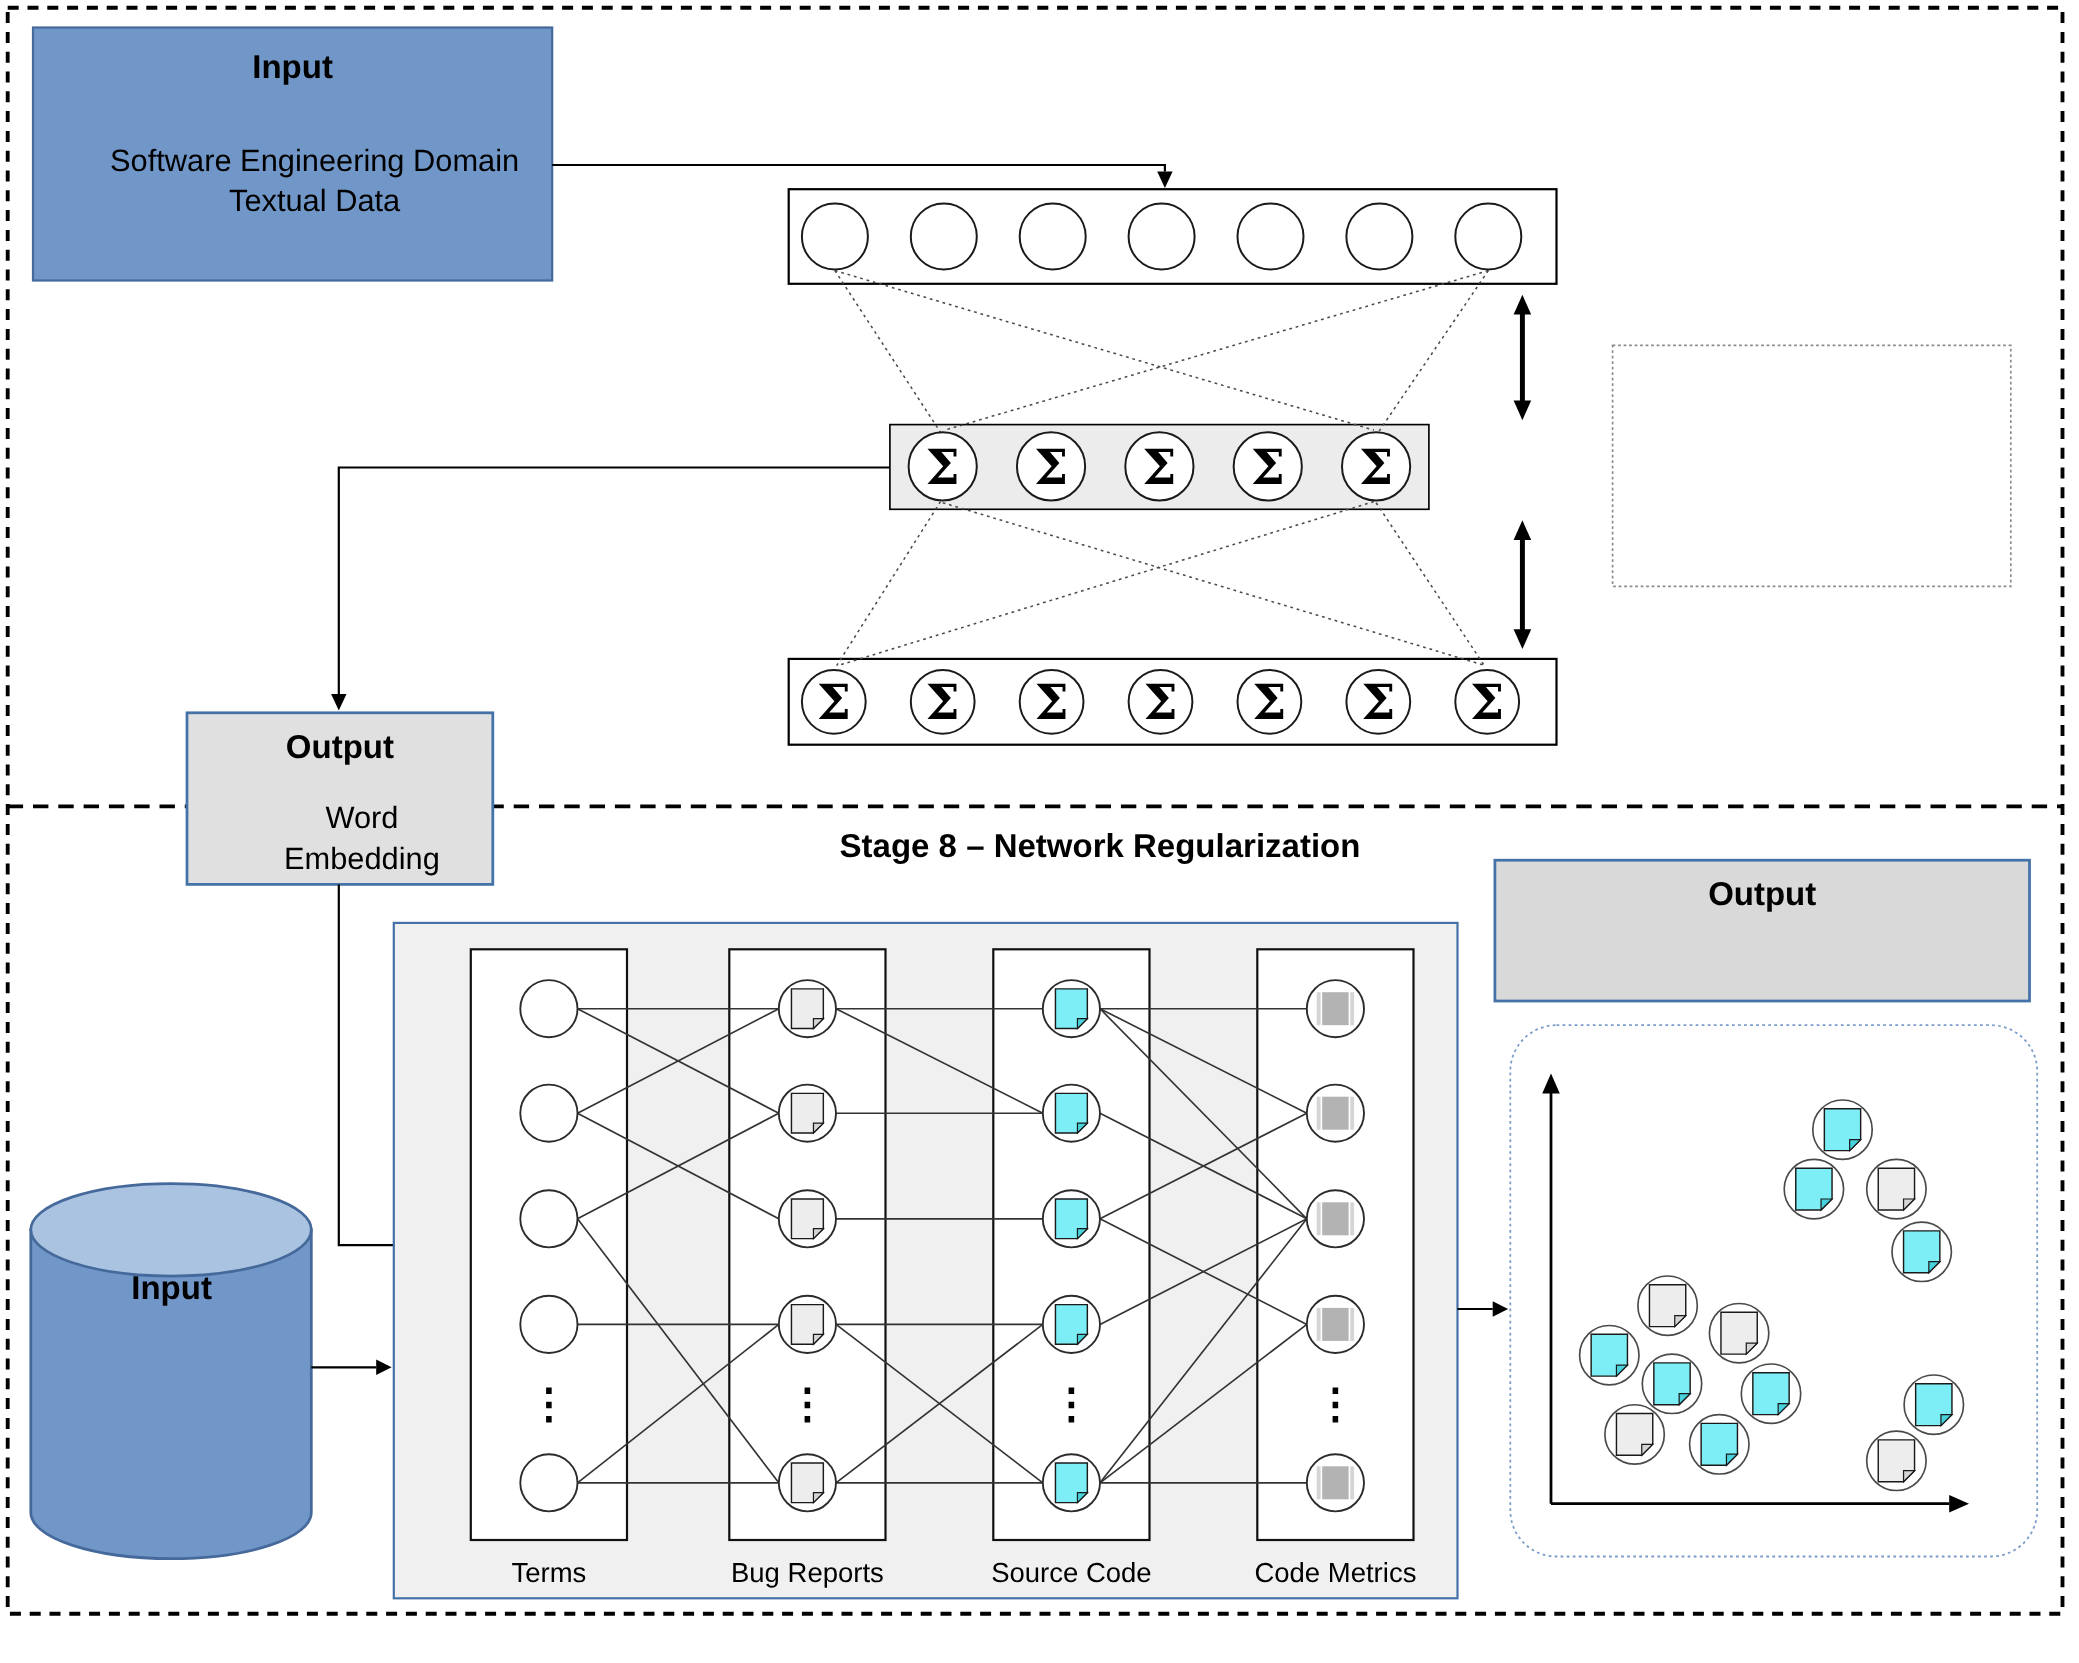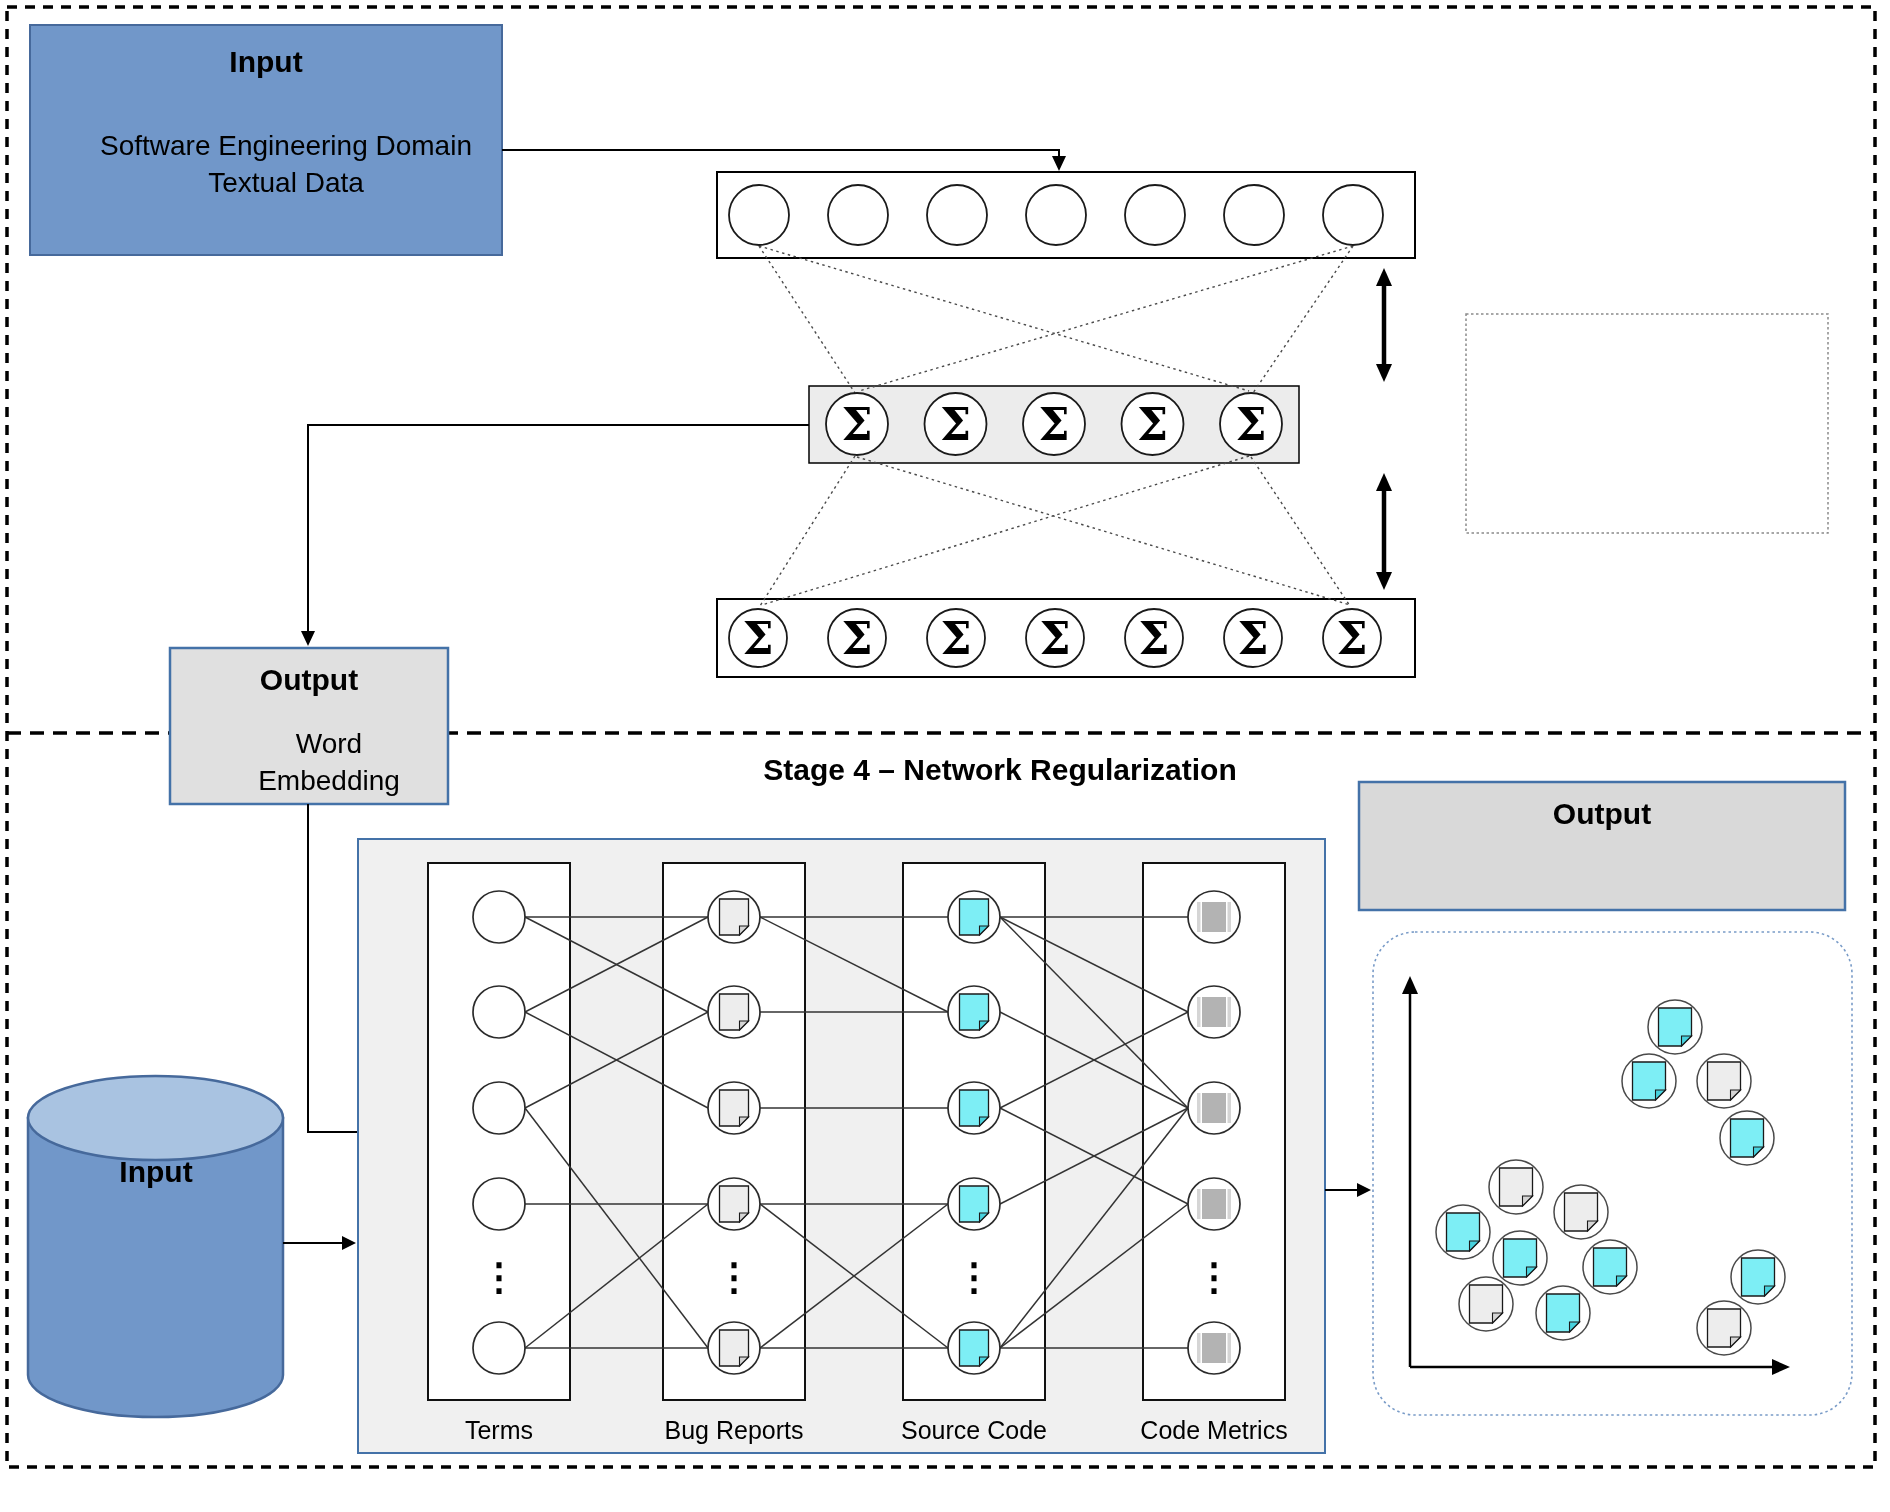--- a/index.html
+++ b/index.html
@@ -340,21 +340,21 @@
 
   <div class="t h1 center" style="left:30px;top:42px;width:472px;">Input</div>
   <div class="t body center prel" style="left:30px;top:128px;width:472px;">Software Engineering Domain
 Textual Data</div>
 
 
   <div class="t h1 center" style="left:170px;top:660px;width:278px;">Output</div>
   <div class="t body center prel" style="left:170px;top:726px;width:278px;">Word
 Embedding</div>
 
-  <div class="t stitle center" style="left:360px;top:750px;width:1280px;">Stage 4 – Network Regularization</div>
+  <div class="t stitle center" style="left:360px;top:750px;width:1280px;">Stage 8 – Network Regularization</div>
 
   <div class="t h1 center" style="left:28px;top:1152px;width:256px;">Input</div>
 
   <div class="t h1 center" style="left:1359px;top:794px;width:486px;">Output</div>
 
   <div class="t collabel center" style="left:389px;top:1414px;width:220px;">Terms</div>
   <div class="t collabel center" style="left:624px;top:1414px;width:220px;">Bug Reports</div>
   <div class="t collabel center" style="left:864px;top:1414px;width:220px;">Source Code</div>
   <div class="t collabel center" style="left:1104px;top:1414px;width:220px;">Code Metrics</div>
 

